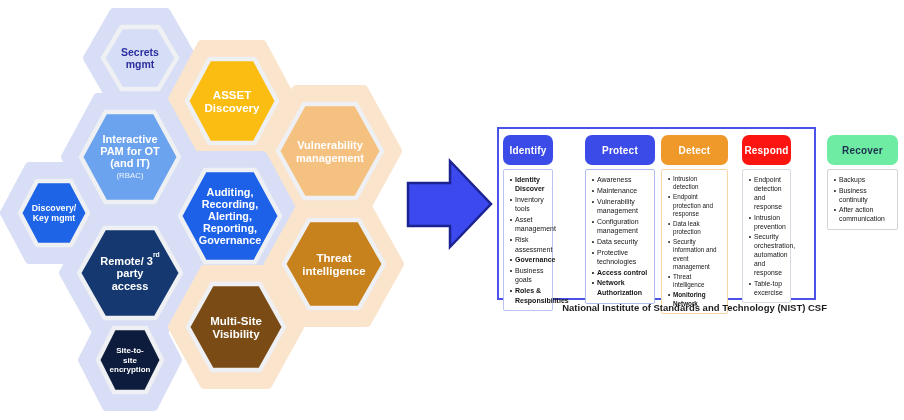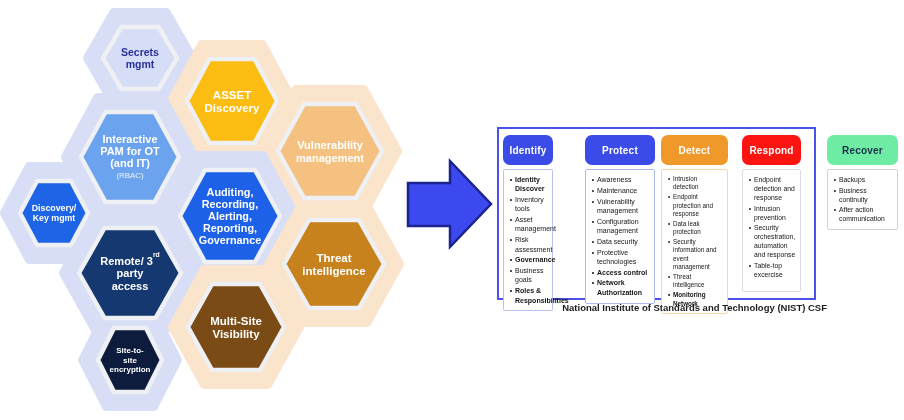--- a/index.html
+++ b/index.html
@@ -158,21 +158,21 @@
           <div class="fw-item">
             <span class="blt">•</span>
             <span class="txt">Threat intelligence</span>
           </div>
           <div class="fw-item bold">
             <span class="blt">•</span>
             <span class="txt">Monitoring Network</span>
           </div>
         </div>
       </div>
-      <div class="fw-col" style="left: 742px; width: 59px;">
+      <div class="fw-col" style="left: 742px; width: 49px;">
         <div class="fw-header" style="background: rgb(252, 21, 16); color: rgb(255, 255, 255);">Respond</div>
         <div class="fw-box" style="border-color: rgb(217, 219, 226); min-height: 123px; font-size: 6.8px;">
           <div class="fw-item">
             <span class="blt">•</span>
             <span class="txt">Endpoint detection and response</span>
           </div>
           <div class="fw-item">
             <span class="blt">•</span>
             <span class="txt">Intrusion prevention</span>
           </div>

